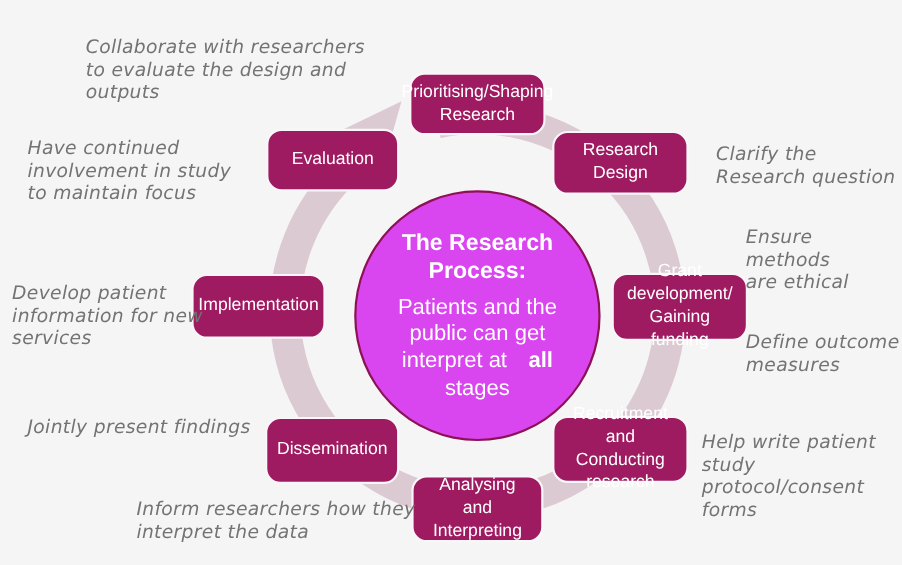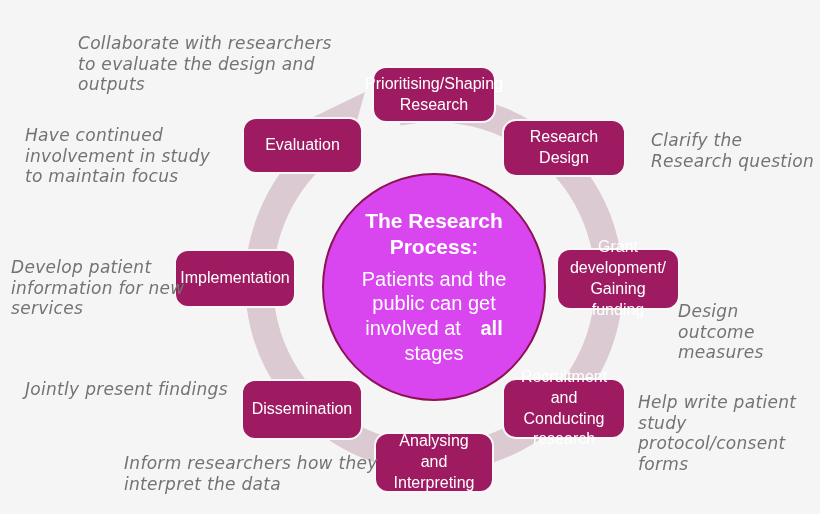--- a/index.html
+++ b/index.html
@@ -86,26 +86,28 @@
   </div>
   <div class="stage pos-implementation">
     <span>Implementation</span>
   </div>
   <div class="stage pos-evaluation">
     <span>Evaluation</span>
   </div>
 
   <div class="center-circle">
     <div class="center-title">The Research Process:</div>
-    <div class="center-body"><span>Patients and the public can get involved at </span><b>all</b><span> stages</span></div>
+    <div class="center-body"><span>Patients and the public can get interpret at </span><b>all</b><span> stages</span></div>
   </div>
 
   <div class="note pos-note-clarify">Clarify the
 Research question</div>
-  <div class="note pos-note-define">Design outcome
+  <div class="note pos-note-ensure">Ensure methods
+are ethical</div>
+  <div class="note pos-note-define">Define outcome
 measures</div>
   <div class="note pos-note-help">Help write patient
 study
 protocol/consent
 forms</div>
   <div class="note pos-note-inform">Inform researchers how they
 interpret the data</div>
   <div class="note pos-note-jointly">Jointly present findings</div>
   <div class="note pos-note-develop">Develop patient
 information for new

